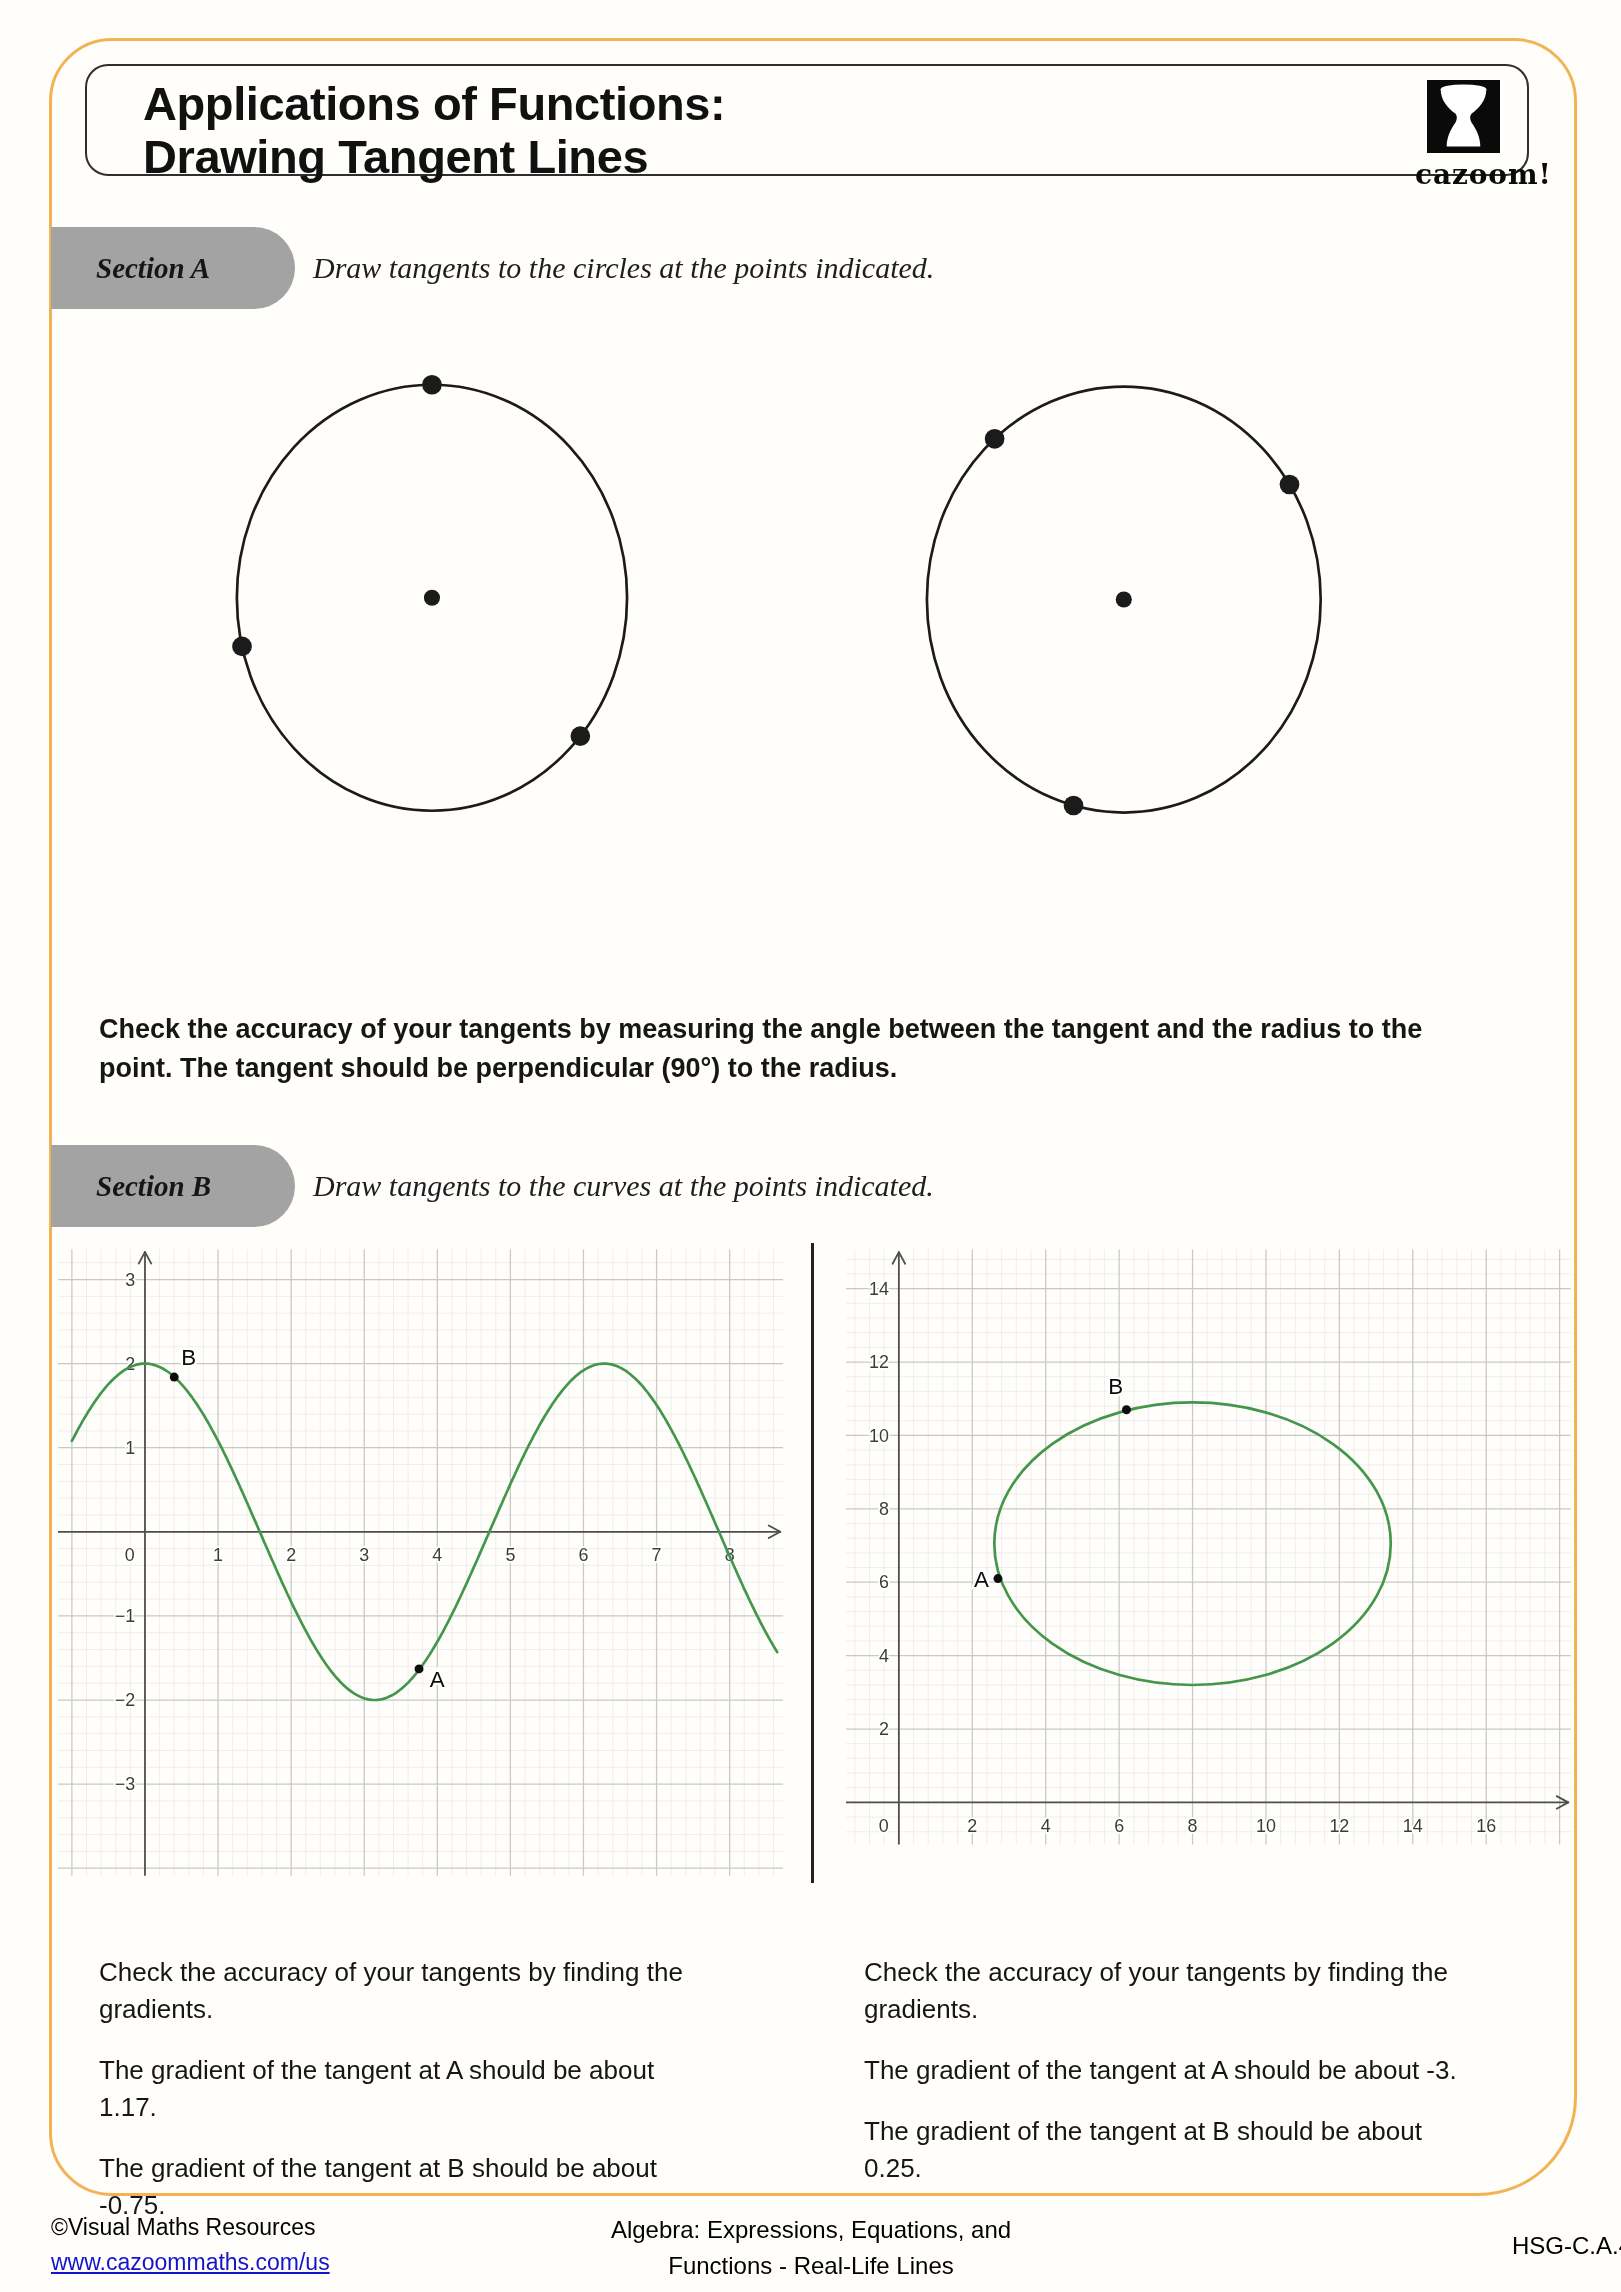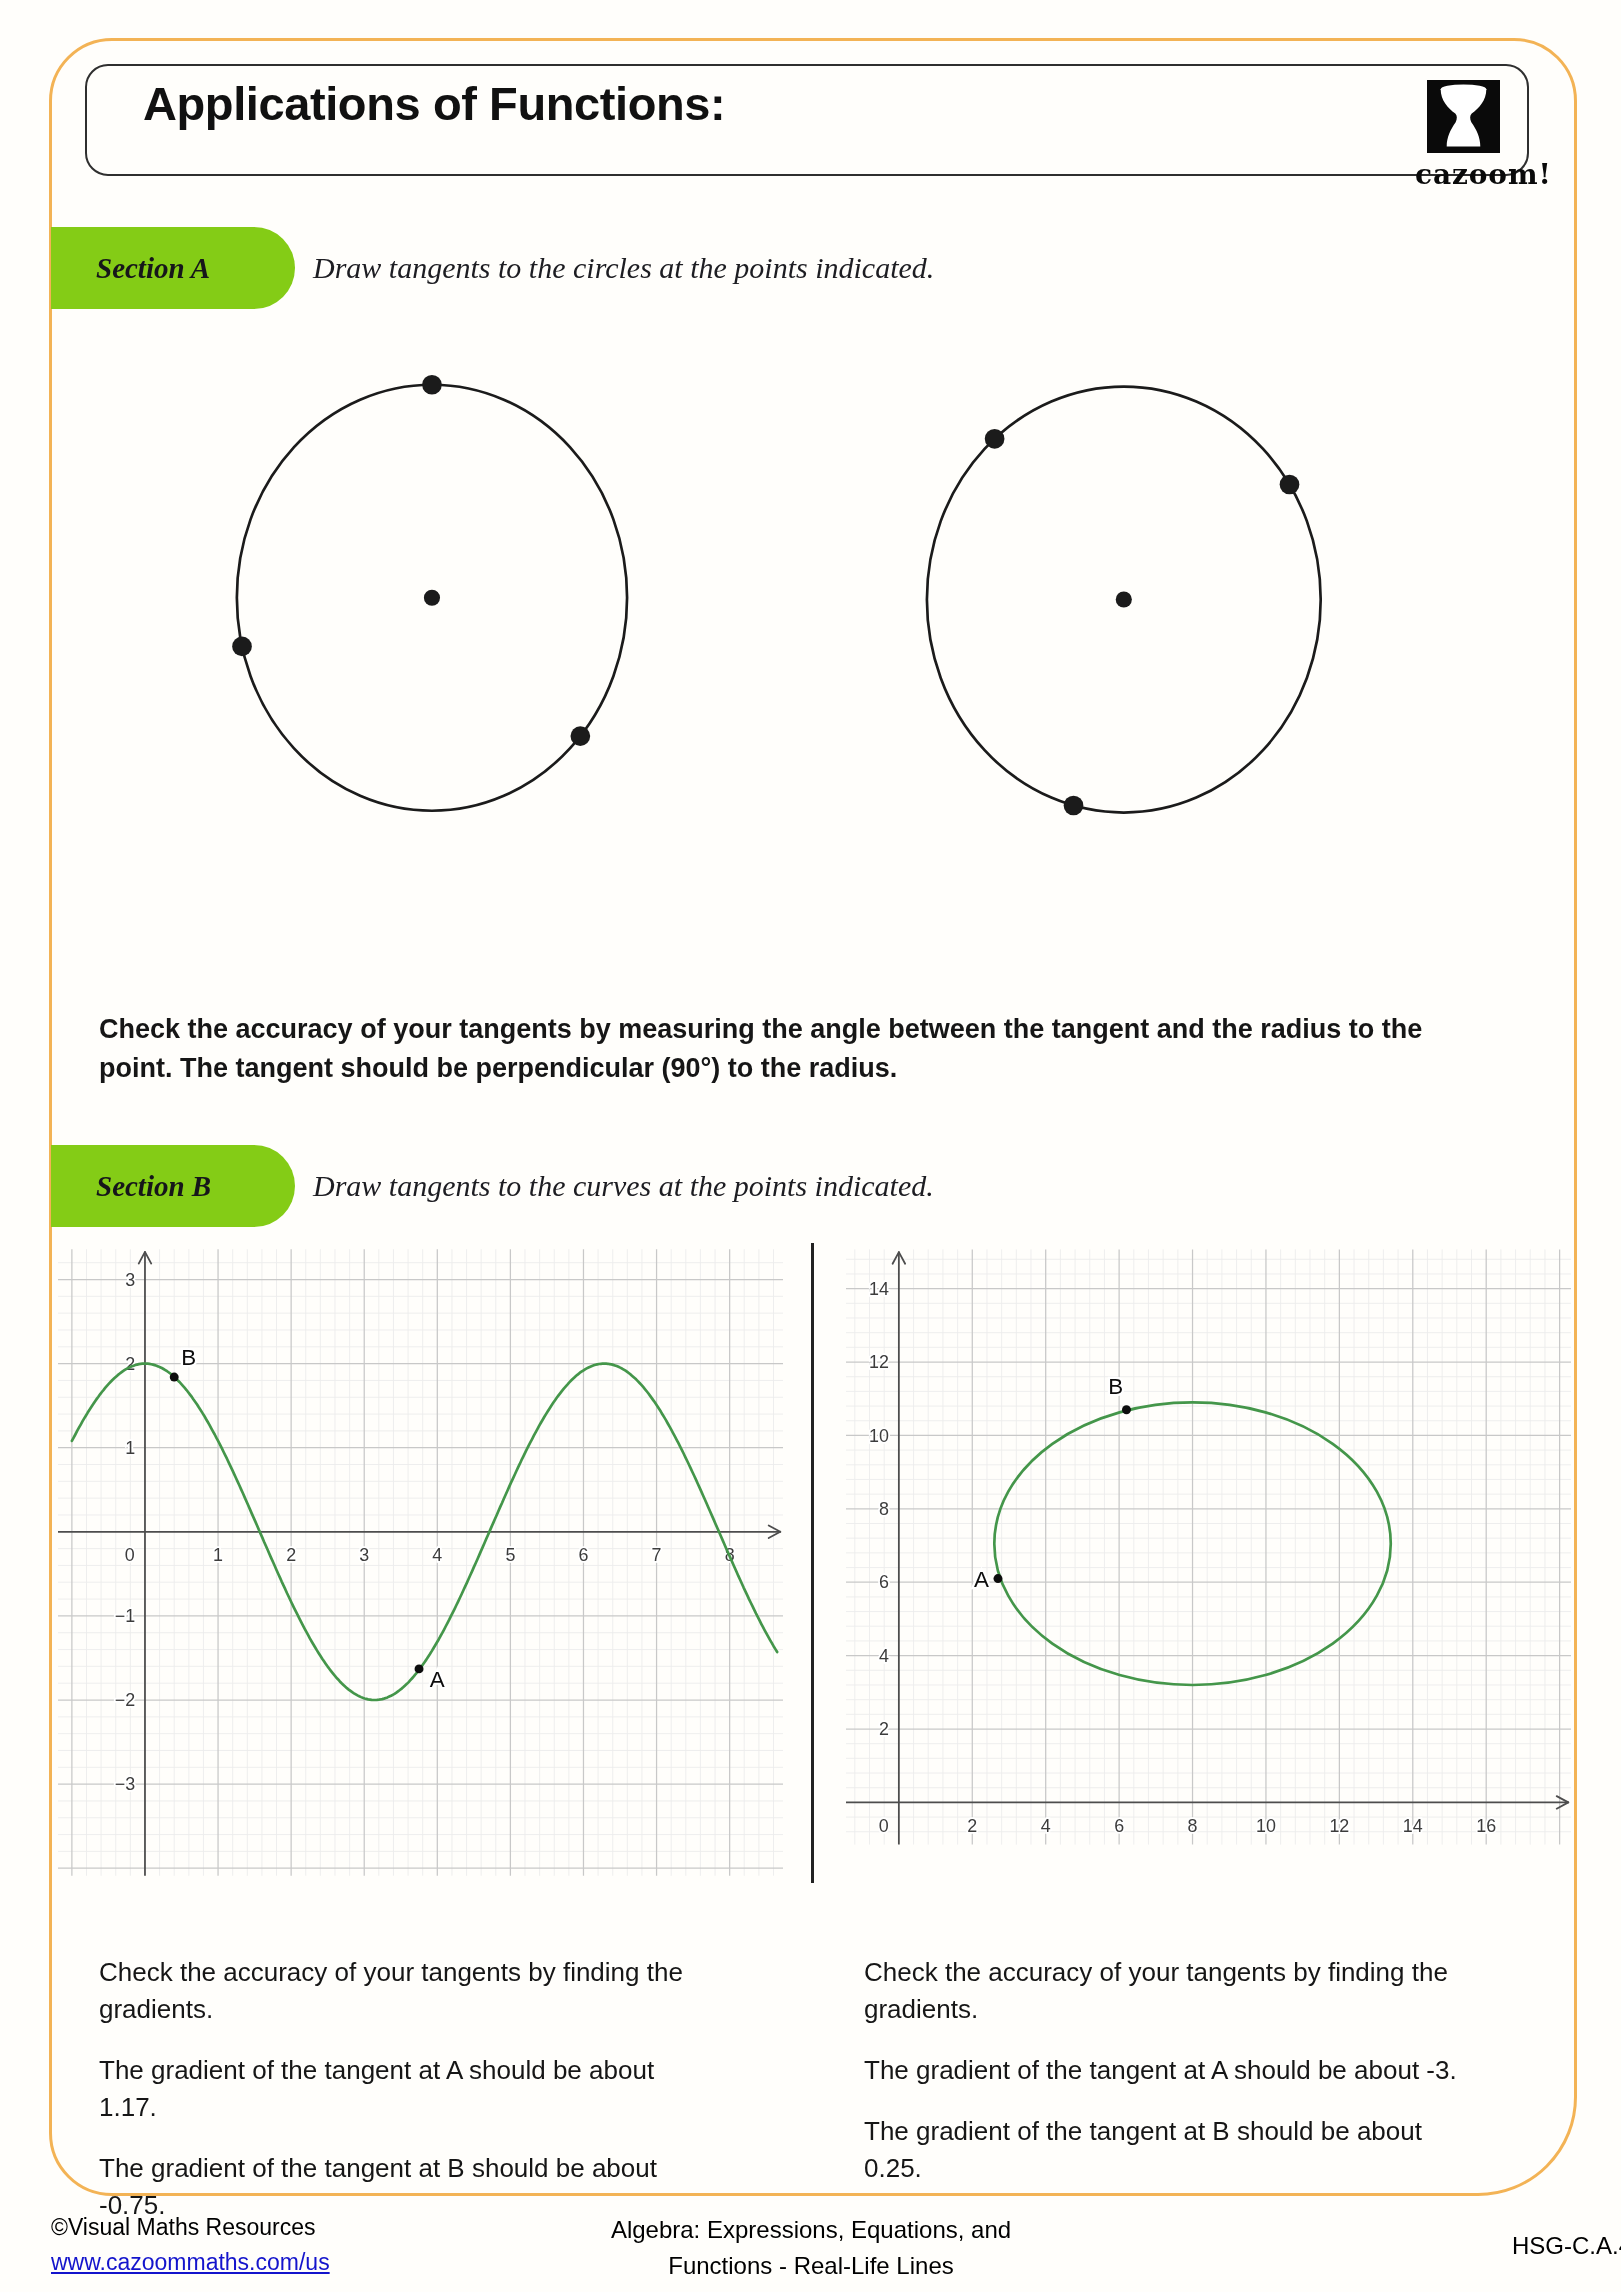--- a/index.html
+++ b/index.html
@@ -8,21 +8,21 @@
   .orange-frame{position:absolute;left:49px;top:38px;width:1528px;height:2158px;
         border:3.6px solid #F3B355;border-radius:63px 63px 99px 63px;box-sizing:border-box;}
   .header-box{position:absolute;left:85px;top:64px;width:1444px;height:112px;
         border:2.7px solid #2f2f2f;border-radius:23px;box-sizing:border-box;background:#fffefb;}
   .title{position:absolute;left:56px;top:10.7px;font-size:47px;font-weight:bold;
         letter-spacing:-0.4px;line-height:1.13;color:#111;}
   .logo{position:absolute;left:1309px;top:14.3px;width:134px;text-align:center;}
   .logo-square{display:inline-block;width:73px;height:73px;background:#0a0a0a;}
   .logo-text{font-family:"DejaVu Serif","Liberation Serif",serif;font-weight:bold;
         font-size:28px;color:#0a0a0a;margin-top:1.8px;letter-spacing:0.9px;margin-left:19px;}
-  .pill{position:absolute;left:51px;width:244px;height:82px;background:#84cc16;
+  .pill{position:absolute;left:51px;width:244px;height:82px;background:#a3a3a3;
         border-radius:0 41px 41px 0;display:flex;align-items:center;box-sizing:border-box;
         padding-left:45px;font-family:"Liberation Serif",serif;font-style:italic;
         font-weight:bold;font-size:29px;color:#16161a;}
   .instruction{position:absolute;left:313px;width:985px;height:82px;display:flex;align-items:center;
         font-family:"Liberation Serif",serif;font-style:italic;font-size:30px;color:#1d1d22;}
   .note{position:absolute;left:99px;top:1010px;width:1361px;font-size:27px;font-weight:bold;
         line-height:1.45;color:#161616;}
   .graphs-divider{position:absolute;left:811px;top:1243px;width:2.7px;height:640px;background:#222;}
   .results{position:absolute;top:1954px;width:596px;font-size:26px;font-weight:normal;line-height:1.42;color:#161616;}
   .results p{margin:0 0 24px 0;}
@@ -40,20 +40,21 @@
 </head>
 <body>
 
 <div class="page">
 
   <div class="orange-frame"></div>
 
   <div class="header-box">
     <div class="title">
       <div>Applications of Functions:</div>
+      <div>Drawing Tangent Lines</div>
     </div>
     <div class="logo">
       <div class="logo-square">
         <svg width="73" height="73" viewBox="0 0 40 40">
           <ellipse cx="20" cy="5" rx="12.5" ry="2.6" fill="#ffffff"></ellipse>
           <path d="M7.5 5 L32.5 5 C32.5 11 28.5 15.5 24.5 18.3 C23.4 19.3 23.4 21.2 24.3 23.2 C27.2 27.4 29.2 31.4 29.2 36.5 L10.8 36.5 C10.8 31.4 12.8 27.4 15.7 23.2 C16.6 21.2 16.6 19.3 15.5 18.3 C11.5 15.5 7.5 11 7.5 5 Z" fill="#ffffff"></path>
         </svg>
       </div>
       <div class="logo-text">cazoom!</div>
     </div>

